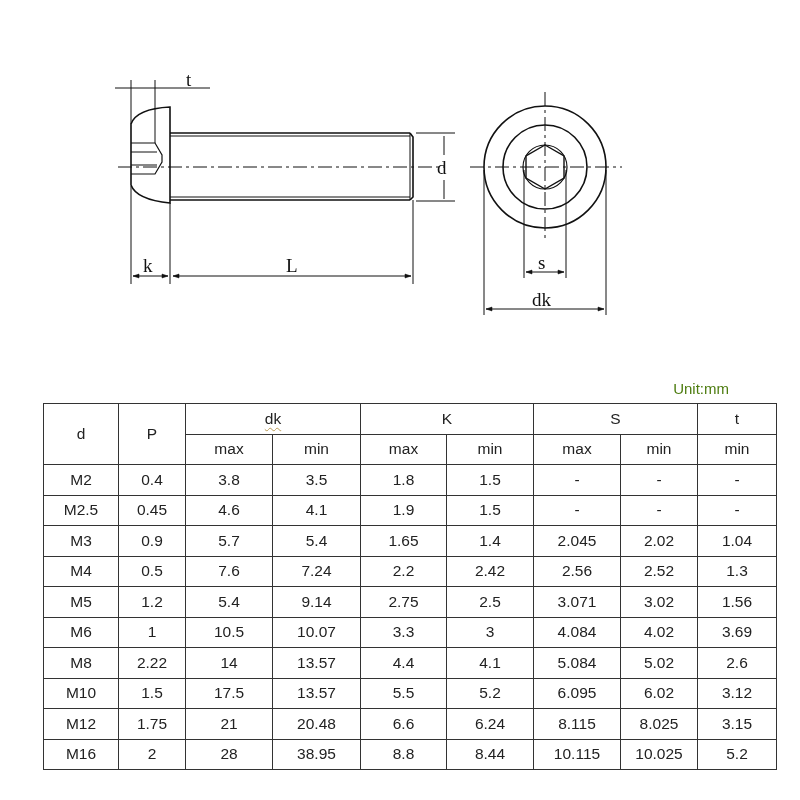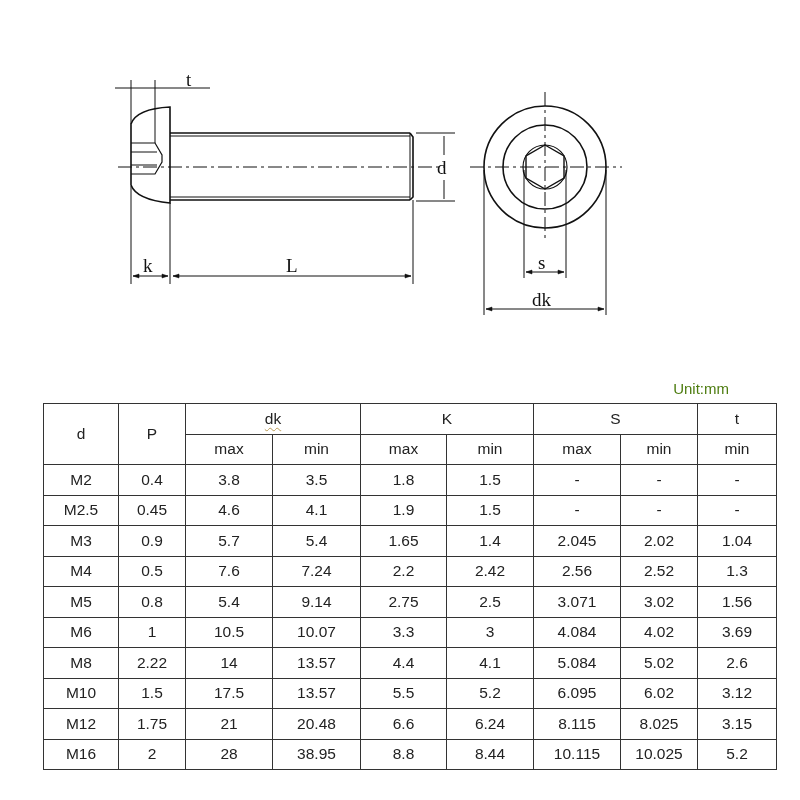--- a/index.html
+++ b/index.html
@@ -142,21 +142,21 @@
         <td>7.6</td>
         <td>7.24</td>
         <td>2.2</td>
         <td>2.42</td>
         <td>2.56</td>
         <td>2.52</td>
         <td>1.3</td>
   </tr>
   <tr>
     <td>M5</td>
-        <td>0.8</td>
+        <td>1.2</td>
         <td>5.4</td>
         <td>9.14</td>
         <td>2.75</td>
         <td>2.5</td>
         <td>3.071</td>
         <td>3.02</td>
         <td>1.56</td>
   </tr>
   <tr>
     <td>M6</td>

